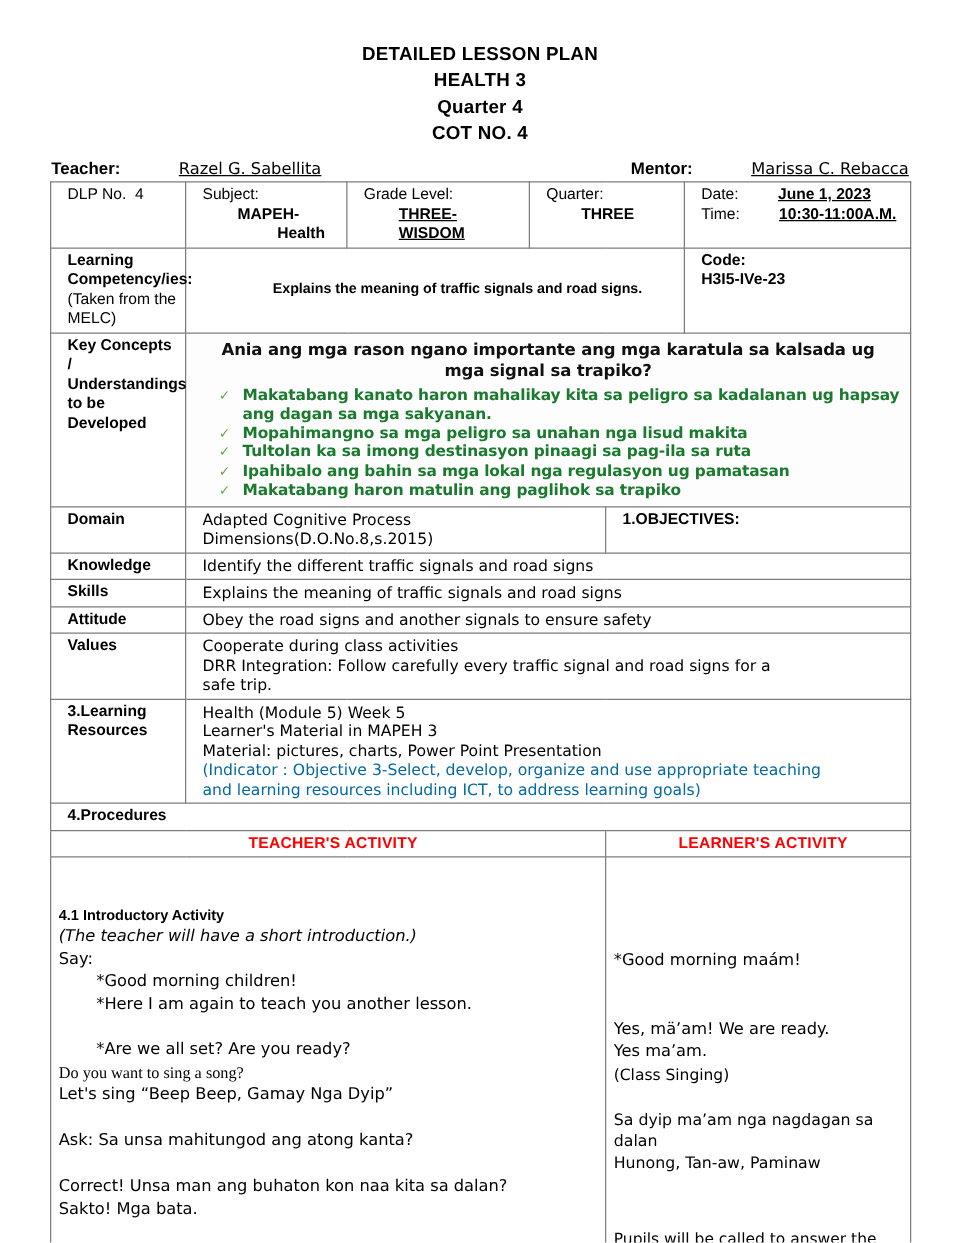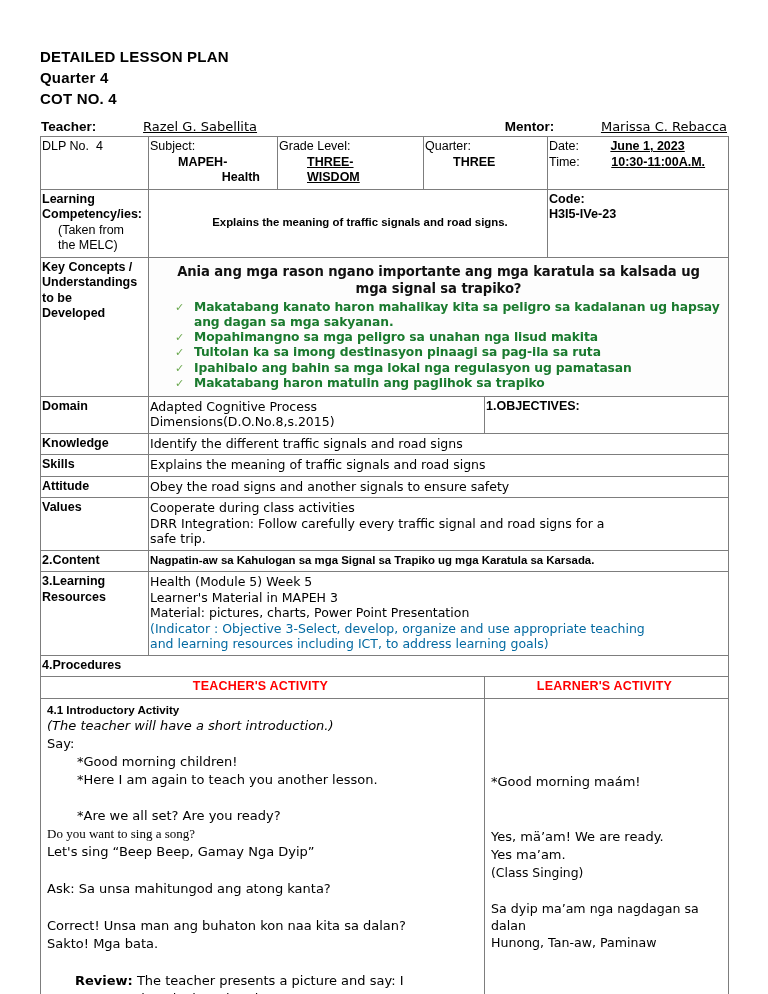--- a/index.html
+++ b/index.html
@@ -17,21 +17,22 @@
   }
   .page {
     position: absolute;
     left: 40px;
     top: 0;
     width: 688px;
   }
 
   
   .title-block {
-    padding-top: 46px;
+    text-align: center;
+    padding-top: 33px;
     font-weight: bold;
     font-size: 15px;
     line-height: 21px;
     letter-spacing: 0.2px;
   }
   .title-line { display: block; }
 
   
   .teacher-row {
     display: flex;
@@ -54,21 +55,21 @@
 
   
   table.dlp {
     border-collapse: collapse;
     width: 688px;
     table-layout: fixed;
   }
   table.dlp td {
     border: 1px solid #7d7d7d;
     vertical-align: top;
-    padding: 2px 5px 3px 1px;
+    padding: 2px 5px 3px 13px;
     font-size: 12.5px;
     line-height: 15.5px;
   }
   .bold { font-weight: bold; margin-left: 28px; }
   .lbl {
     font-weight: bold;
     font-size: 12.6px;
   }
   .ul { text-decoration: underline; }
 
@@ -138,20 +139,21 @@
   .indent { padding-left: 30px; }
   .ital { font-style: italic; }
 </style>
 </head>
 <body>
 
 <div class="page">
 
   <div class="title-block">
     <span class="title-line">DETAILED LESSON PLAN</span>
+    <span class="title-line">HEALTH 3</span>
     <span class="title-line">Quarter 4</span>
     <span class="title-line">COT NO. 4</span>
   </div>
 
   <div class="teacher-row">
     <span class="tm-group"><span class="tm-label">Teacher:</span>&nbsp;<span class="tm-value pad">Razel G. Sabellita</span></span>
     <span class="tm-group"><span class="tm-label">Mentor:</span>&nbsp;<span class="tm-value">Marissa C. Rebacca</span></span>
   </div>
 
   <table class="dlp">
@@ -189,21 +191,21 @@
           <span class="bold ul">June 1, 2023</span></div>
         <div><span>Time:</span>
           <span class="bold ul">10:30-11:00A.M.</span></div>
       </td>
     </tr>
 
     <tr>
       <td class="lbl">
         <div>Learning</div>
         <div>Competency/ies:</div>
-        <div style="font-weight:normal;margin-left:16px;">(Taken from the MELC)</div>
+        <div style="font-weight:normal;">(Taken from the MELC)</div>
       </td>
       <td colspan="4" style="vertical-align:middle;">
         <div class="bold ctr" style="font-size:11.4px;">Explains the meaning of traffic signals and road signs.</div>
       </td>
       <td>
         <div class="lbl">Code:</div>
         <div class="lbl">H3I5-IVe-23</div>
       </td>
     </tr>
 
@@ -253,24 +255,20 @@
 
     <tr>
       <td class="lbl">Values</td>
       <td colspan="5" class="doc">
         <div>Cooperate during class activities</div>
         <div>DRR Integration: Follow carefully every traffic signal and road signs for a</div>
         <div>safe trip.</div>
       </td>
     </tr>
 
-    <tr>
-      <td class="lbl">2.Content</td>
-      <td colspan="5" class="bold" style="font-size:11.4px;">Nagpatin-aw sa Kahulogan sa mga Signal sa Trapiko ug mga Karatula sa Karsada.</td>
-    </tr>
 
     <tr>
       <td class="lbl">3.Learning Resources</td>
       <td colspan="5" class="doc">
         <div>Health (Module 5) Week 5</div>
         <div>Learner's Material in MAPEH 3</div>
         <div>Material: pictures, charts, Power Point Presentation</div>
         <div class="red">(Indicator : Objective 3-Select, develop, organize and use appropriate teaching</div>
         <div class="red">and learning resources including ICT, to address learning goals)</div>
       </td>
@@ -280,21 +278,21 @@
       <td colspan="6" class="lbl">4.Procedures</td>
     </tr>
 
     <tr>
       <td colspan="4" class="redhdr">TEACHER'S ACTIVITY</td>
       <td colspan="2" class="redhdr">LEARNER'S ACTIVITY</td>
     </tr>
 
     <tr>
       <td colspan="4" class="act doc" style="height:358px;padding:3px 6px;">
-        <p class="bold" style="font-family:'Liberation Sans',sans-serif;font-size:11.6px;">4.1 Introductory Activity</p>
+        <p class="bold" style="font-family:'Liberation Sans',sans-serif;font-size:11.6px;margin-top:36px;">4.1 Introductory Activity</p>
         <p class="ital" style="font-size:13px;line-height:18px;">(The teacher will have a short introduction.)</p>
         <p style="font-size:13px;line-height:18px;">Say:</p>
         <p class="indent" style="font-size:13px;line-height:18px;">*Good morning children!</p>
         <p class="indent" style="font-size:13px;line-height:18px;">*Here I am again to teach you another lesson.</p>
         <div class="sp" style="height:18px;"></div>
         <p class="indent" style="font-size:13px;line-height:18px;">*Are we all set? Are you ready?</p>
         <p style="font-size:13px;line-height:18px;font-family:Liberation Serif, serif;">Do you want to sing a song?</p>
         <p style="font-size:13px;line-height:18px;">Let's sing “Beep Beep, Gamay Nga Dyip”</p>
         <div class="sp" style="height:19px;"></div>
         <p style="font-size:13px;line-height:18px;">Ask:  Sa unsa mahitungod ang atong kanta?</p>

